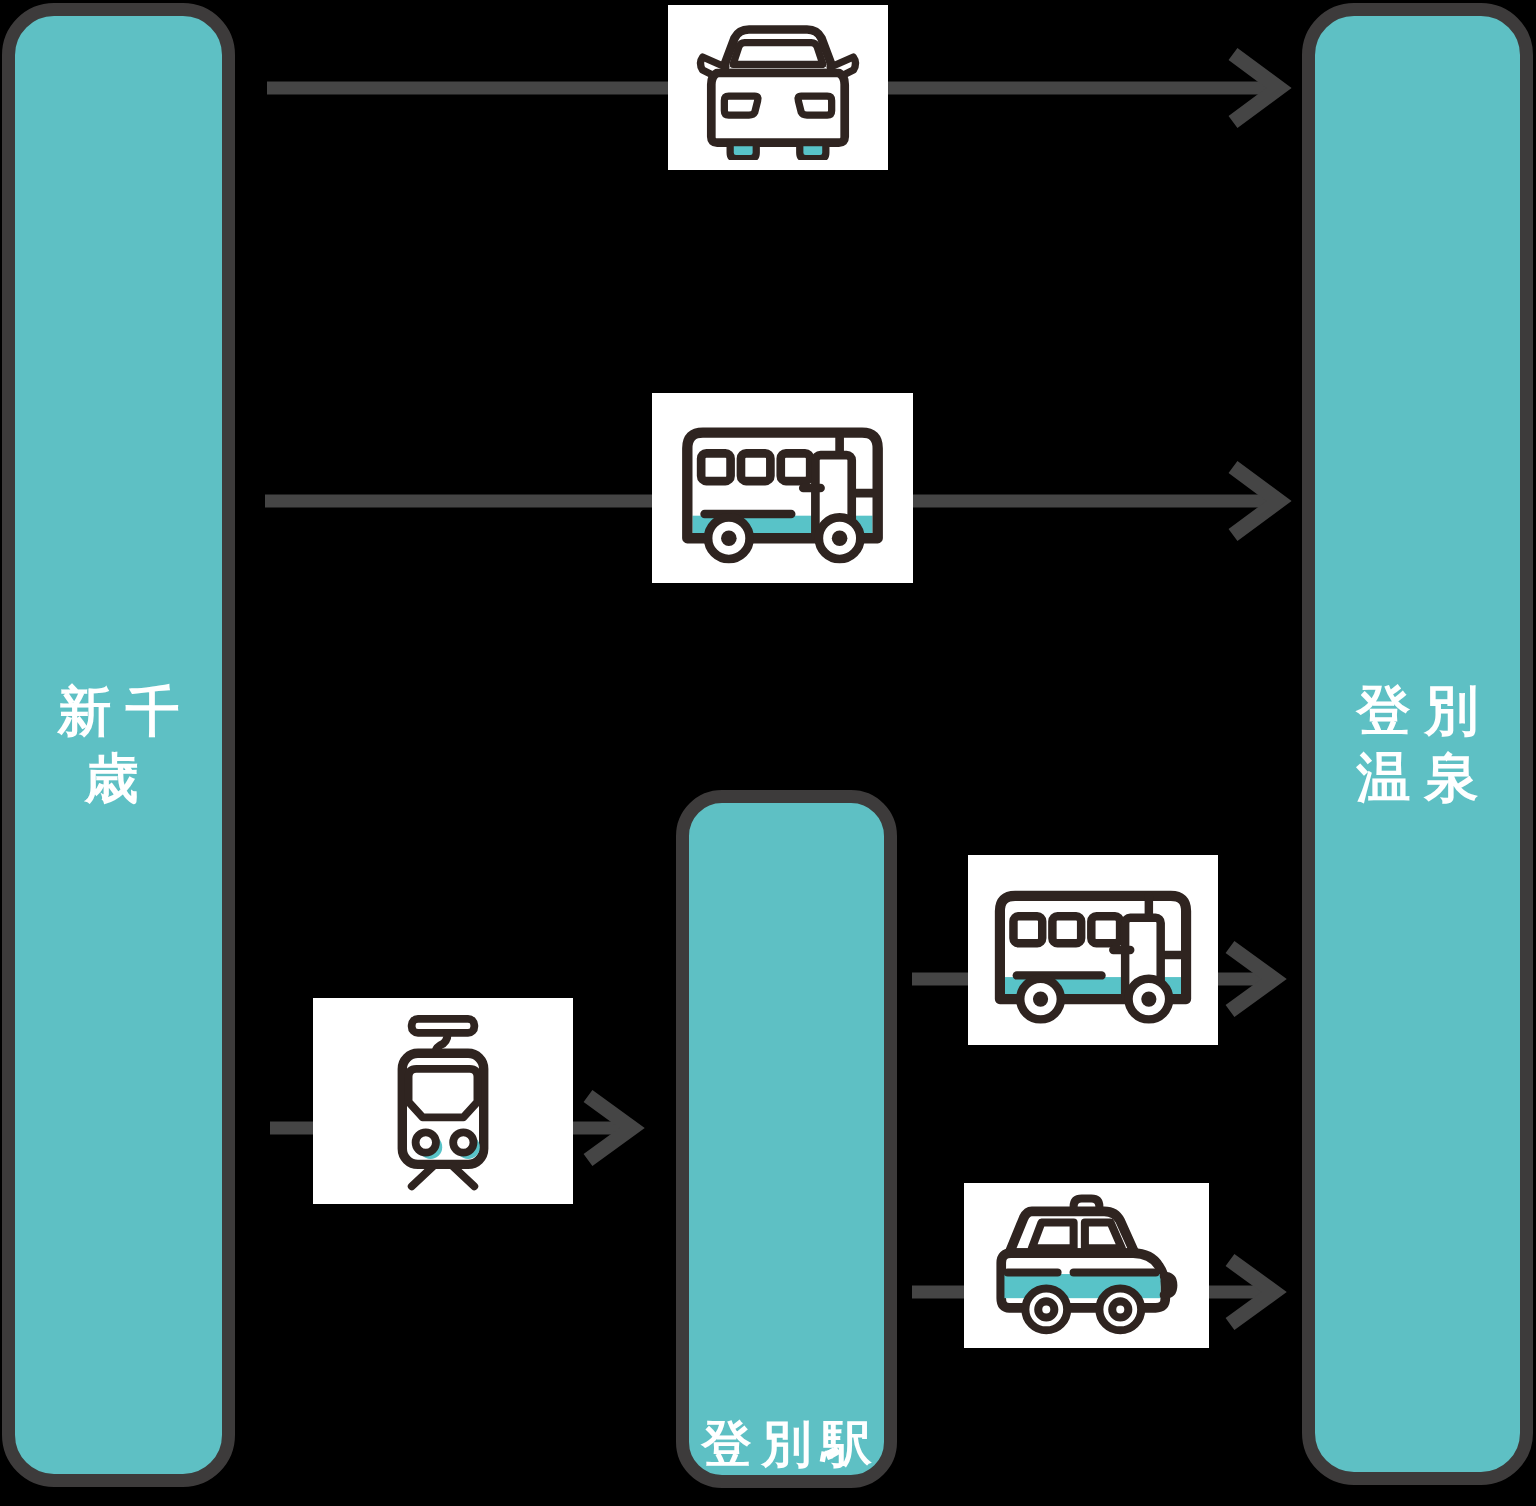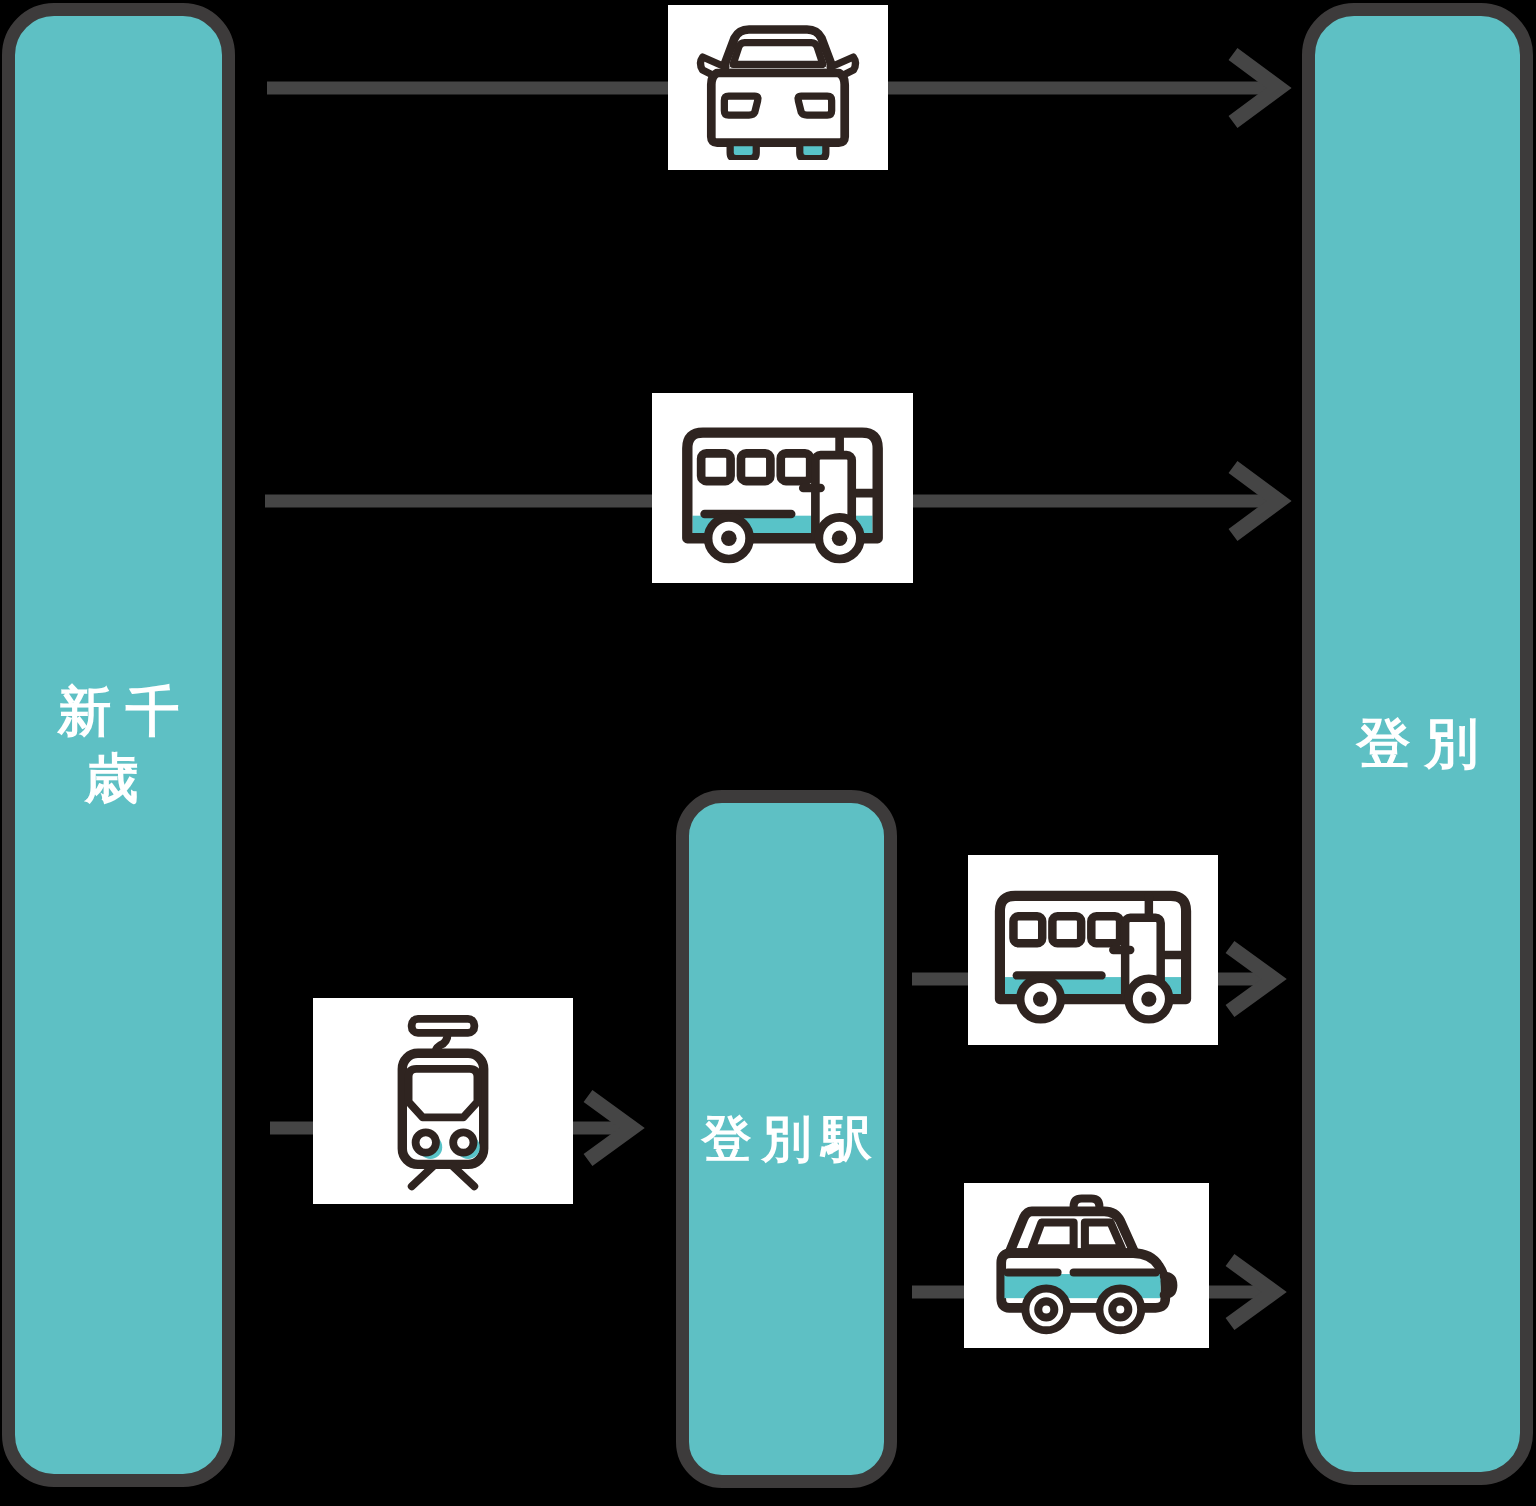--- a/index.html
+++ b/index.html
@@ -25,21 +25,21 @@
     color:#fff;
     font-size:54px;
     font-weight:bold;
     text-align:center;
     letter-spacing:14px;
     line-height:1.25;
     text-indent:14px; 
   }
   .pillar-label .line{display:block;}
   #pillar-airport{left:2px;top:3px;width:233px;height:1484px;}
-  #pillar-station{left:676px;top:790px;width:221px;height:698px;border-radius:46px;}
+  #pillar-station{left:676px;top:790px;width:221px;height:698px;border-radius:46px;align-items:flex-end;}
   #pillar-station .pillar-label{font-size:50px;letter-spacing:10px;text-indent:10px;}
   #pillar-onsen{left:1302px;top:3px;width:231px;height:1482px;}
   
   svg.arrow{position:absolute;overflow:visible;}
   .arrow line, .arrow polyline{
     stroke:#454545;
     fill:none;
   }
   .arrow line{stroke-width:13px;}
   .arrow polyline{stroke-width:15px;stroke-linejoin:miter;}
@@ -70,20 +70,21 @@
 
   <div class="pillar" id="pillar-station">
     <div class="pillar-label">
       <span class="line">登別駅</span>
     </div>
   </div>
 
   <div class="pillar" id="pillar-onsen">
     <div class="pillar-label">
       <span class="line">登別</span>
+      <span class="line">温泉</span>
     </div>
   </div>
 
   <svg class="arrow" style="left:265px;top:48px;" width="1020" height="80">
     <line x1="2" y1="40" x2="1008" y2="40"></line>
     <polyline points="968,6 1014,40 968,74"></polyline>
   </svg>
 
   <svg class="arrow" style="left:263px;top:461px;" width="1022" height="80">
     <line x1="2" y1="40" x2="1010" y2="40"></line>

